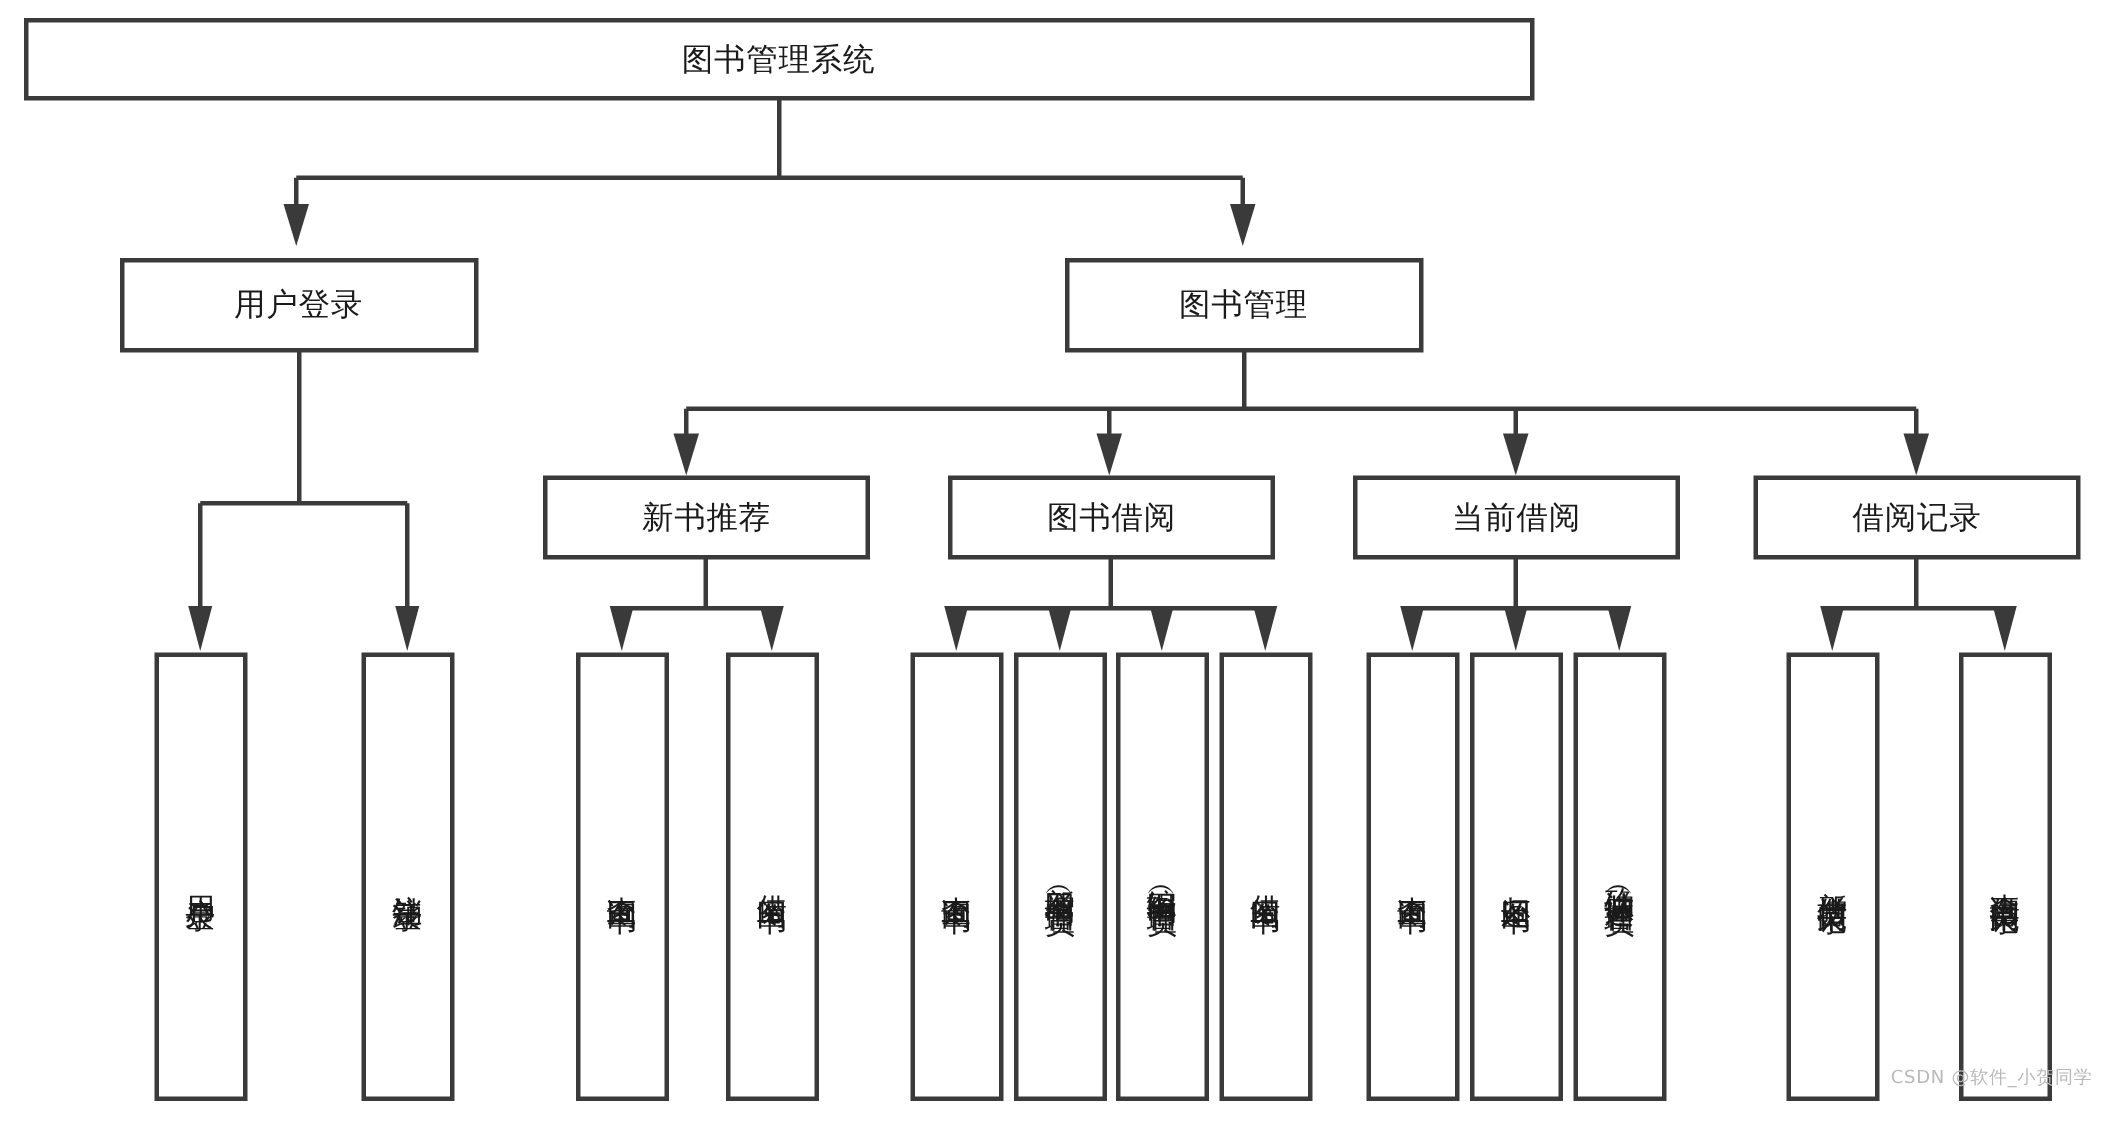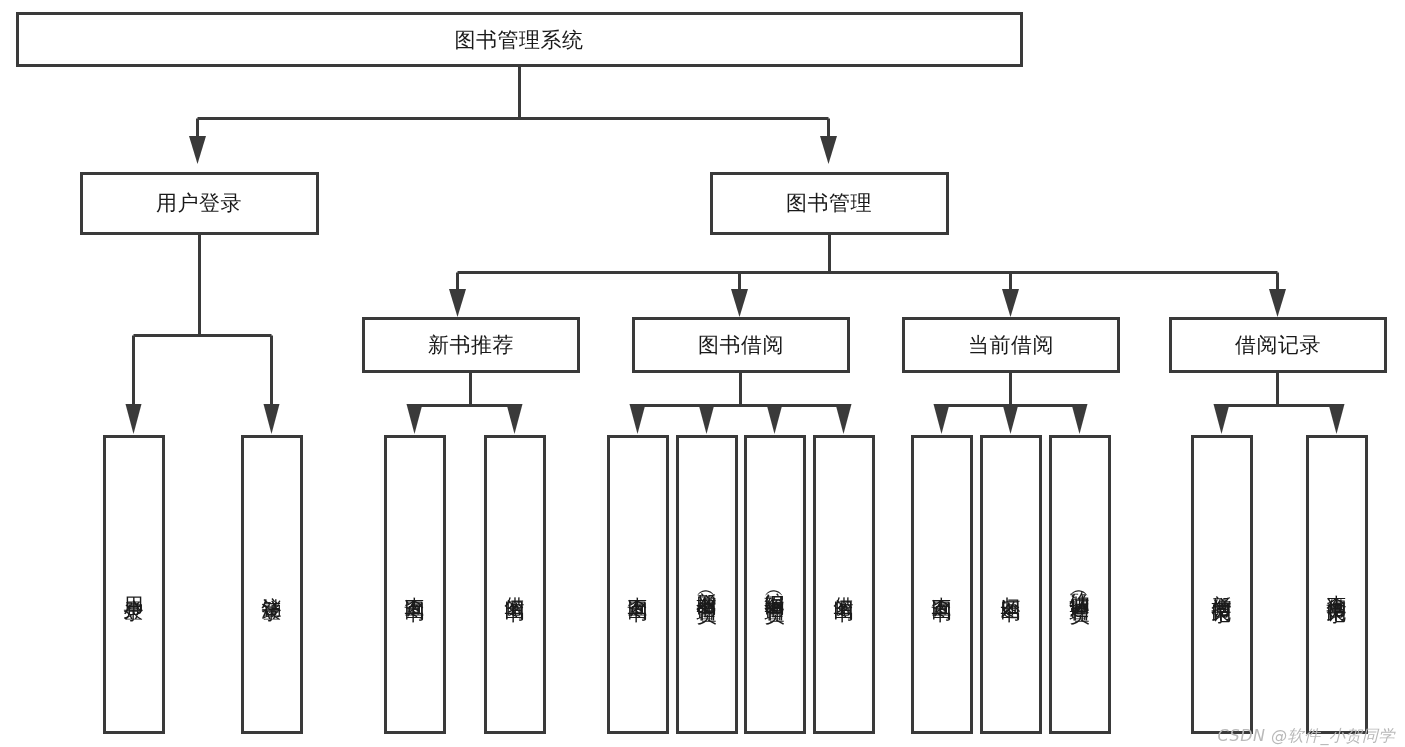--- a/index.html
+++ b/index.html
@@ -62,27 +62,26 @@
     letter-spacing: 2px;
     display: flex;
     align-items: center;
     justify-content: center;
     white-space: nowrap;
     pointer-events: none;
   }
   .watermark {
     position: absolute;
     right: 10px;
-    bottom: 0;
-    font-family: "DejaVu Sans", "Liberation Sans", sans-serif;
-    font-size: 16px;
+    bottom: 20px;
+    font-family: "DejaVu Sans", "Liberation Sans", sans-serif;
+    font-size: 12px;
     color: #b9b9b9;
     white-space: nowrap;
     letter-spacing: 0.5px;
-    font-style: italic;
   }
 </style>
 </head>
 <body>
 
 <div id="diagram-root">
 
   <svg id="flow" viewBox="0 0 1405 747">
 
     <g>

